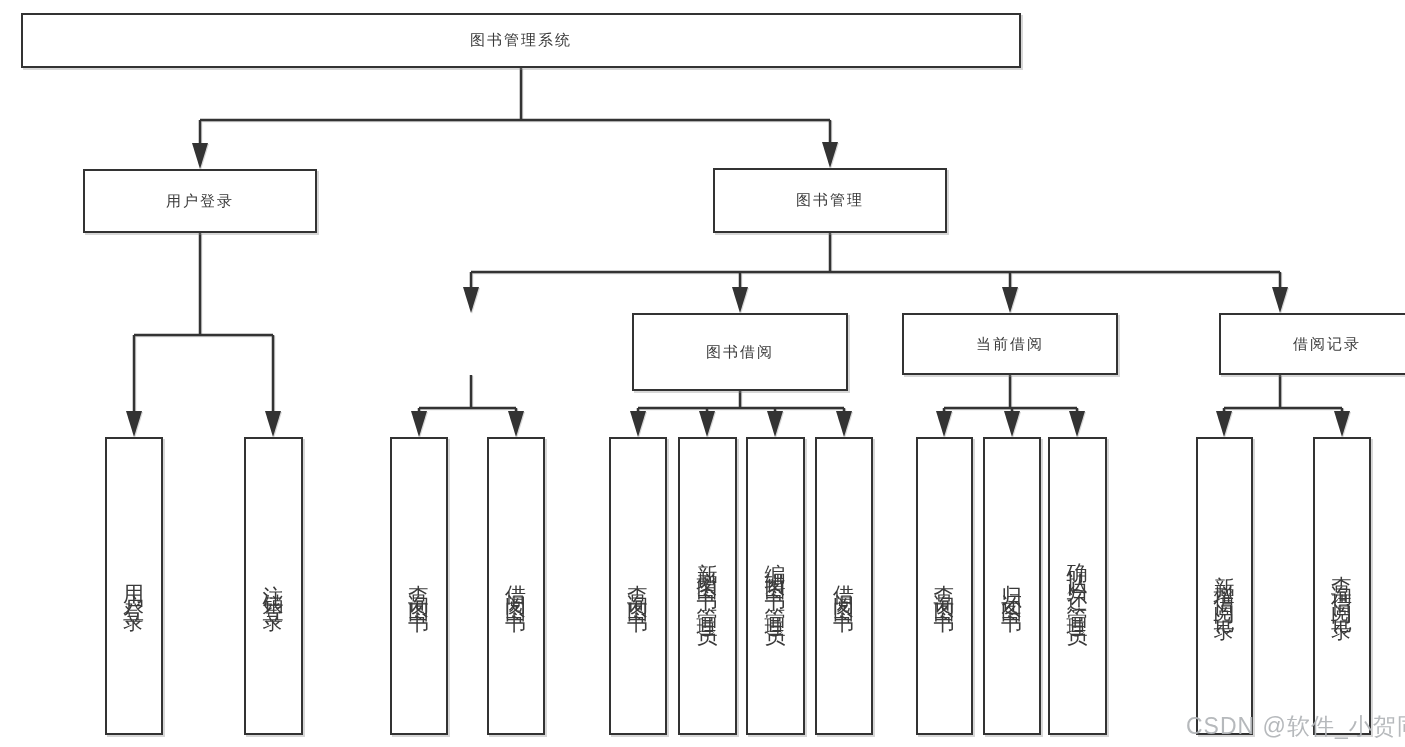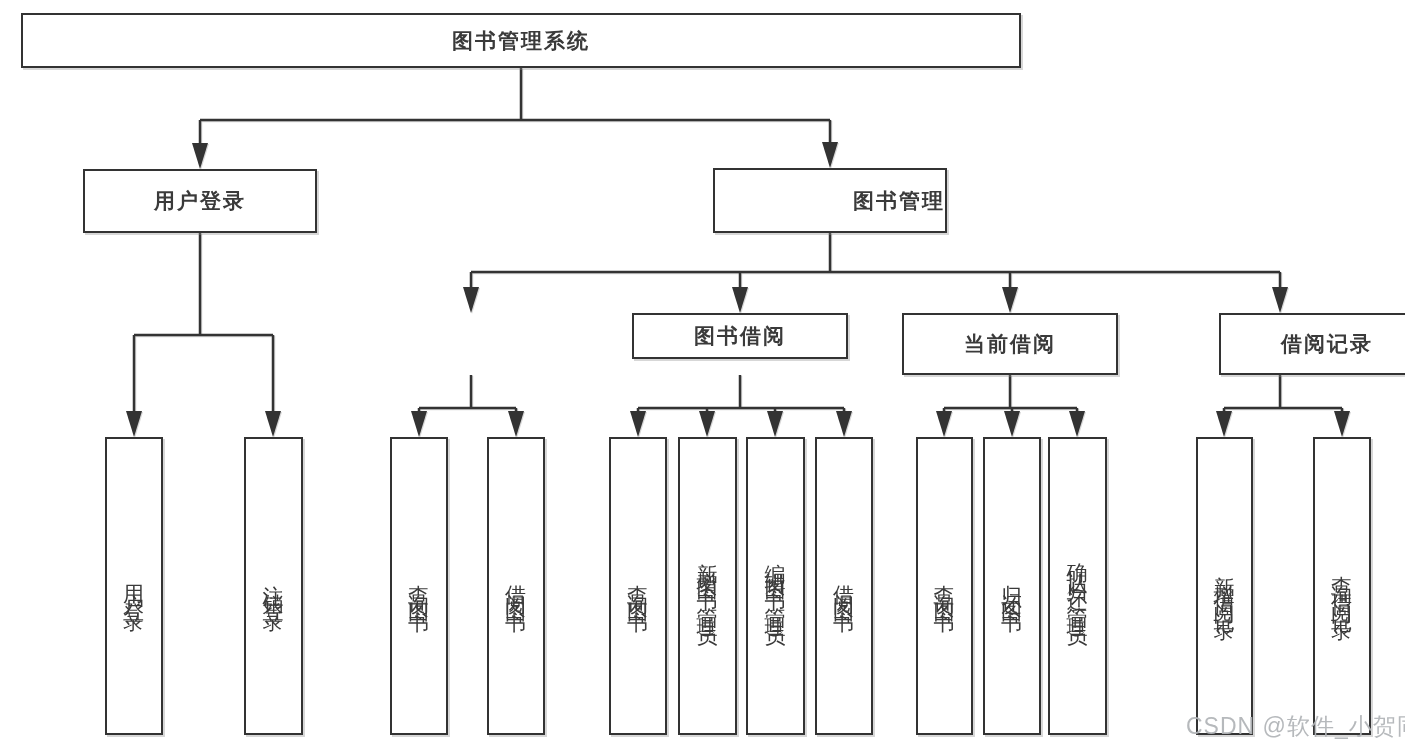--- a/index.html
+++ b/index.html
@@ -21,25 +21,24 @@
     background: #ffffff;
     border: 2.5px solid #333333;
     box-sizing: border-box;
     display: flex;
     align-items: center;
     justify-content: center;
     color: #3a3a3a;
     box-shadow: 2px 2px 0 rgba(140,140,140,0.35);
   }
   .hlabel {
-    font-size: 21px;
+    font-size: 15px;
     letter-spacing: 2px;
     color: #3a3a3a;
     white-space: nowrap;
-    font-weight: bold;
   }
   .vlabel {
     writing-mode: vertical-rl;
     text-orientation: mixed;
     font-size: 21px;
     line-height: 1;
     letter-spacing: 9px;
     color: #3a3a3a;
   }
   .watermark {
@@ -90,25 +89,25 @@
     </g>
   </svg>
 
   <div class="box" style="left:21px; top:13px; width:1000px; height:55px;">
     <span class="hlabel">图书管理系统</span>
   </div>
 
   <div class="box" style="left:83px; top:169px; width:234px; height:64px;">
     <span class="hlabel">用户登录</span>
   </div>
-  <div class="box" style="left:713px; top:168px; width:234px; height:65px;justify-content:flex-end;">
+  <div class="box" style="left:713px; top:168px; width:234px; height:65px;">
     <span class="hlabel">图书管理</span>
   </div>
 
-  <div class="box" style="left:632px; top:313px; width:216px; height:46px;">
+  <div class="box" style="left:632px; top:313px; width:216px; height:78px;">
     <span class="hlabel">图书借阅</span>
   </div>
   <div class="box" style="left:902px; top:313px; width:216px; height:62px;">
     <span class="hlabel">当前借阅</span>
   </div>
   <div class="box" style="left:1172px; top:313px; width:216px; height:62px;margin-left:47px;">
     <span class="hlabel">借阅记录</span>
   </div>
 
   <div class="box" style="left:105px; top:437px; width:58px; height:298px;">

